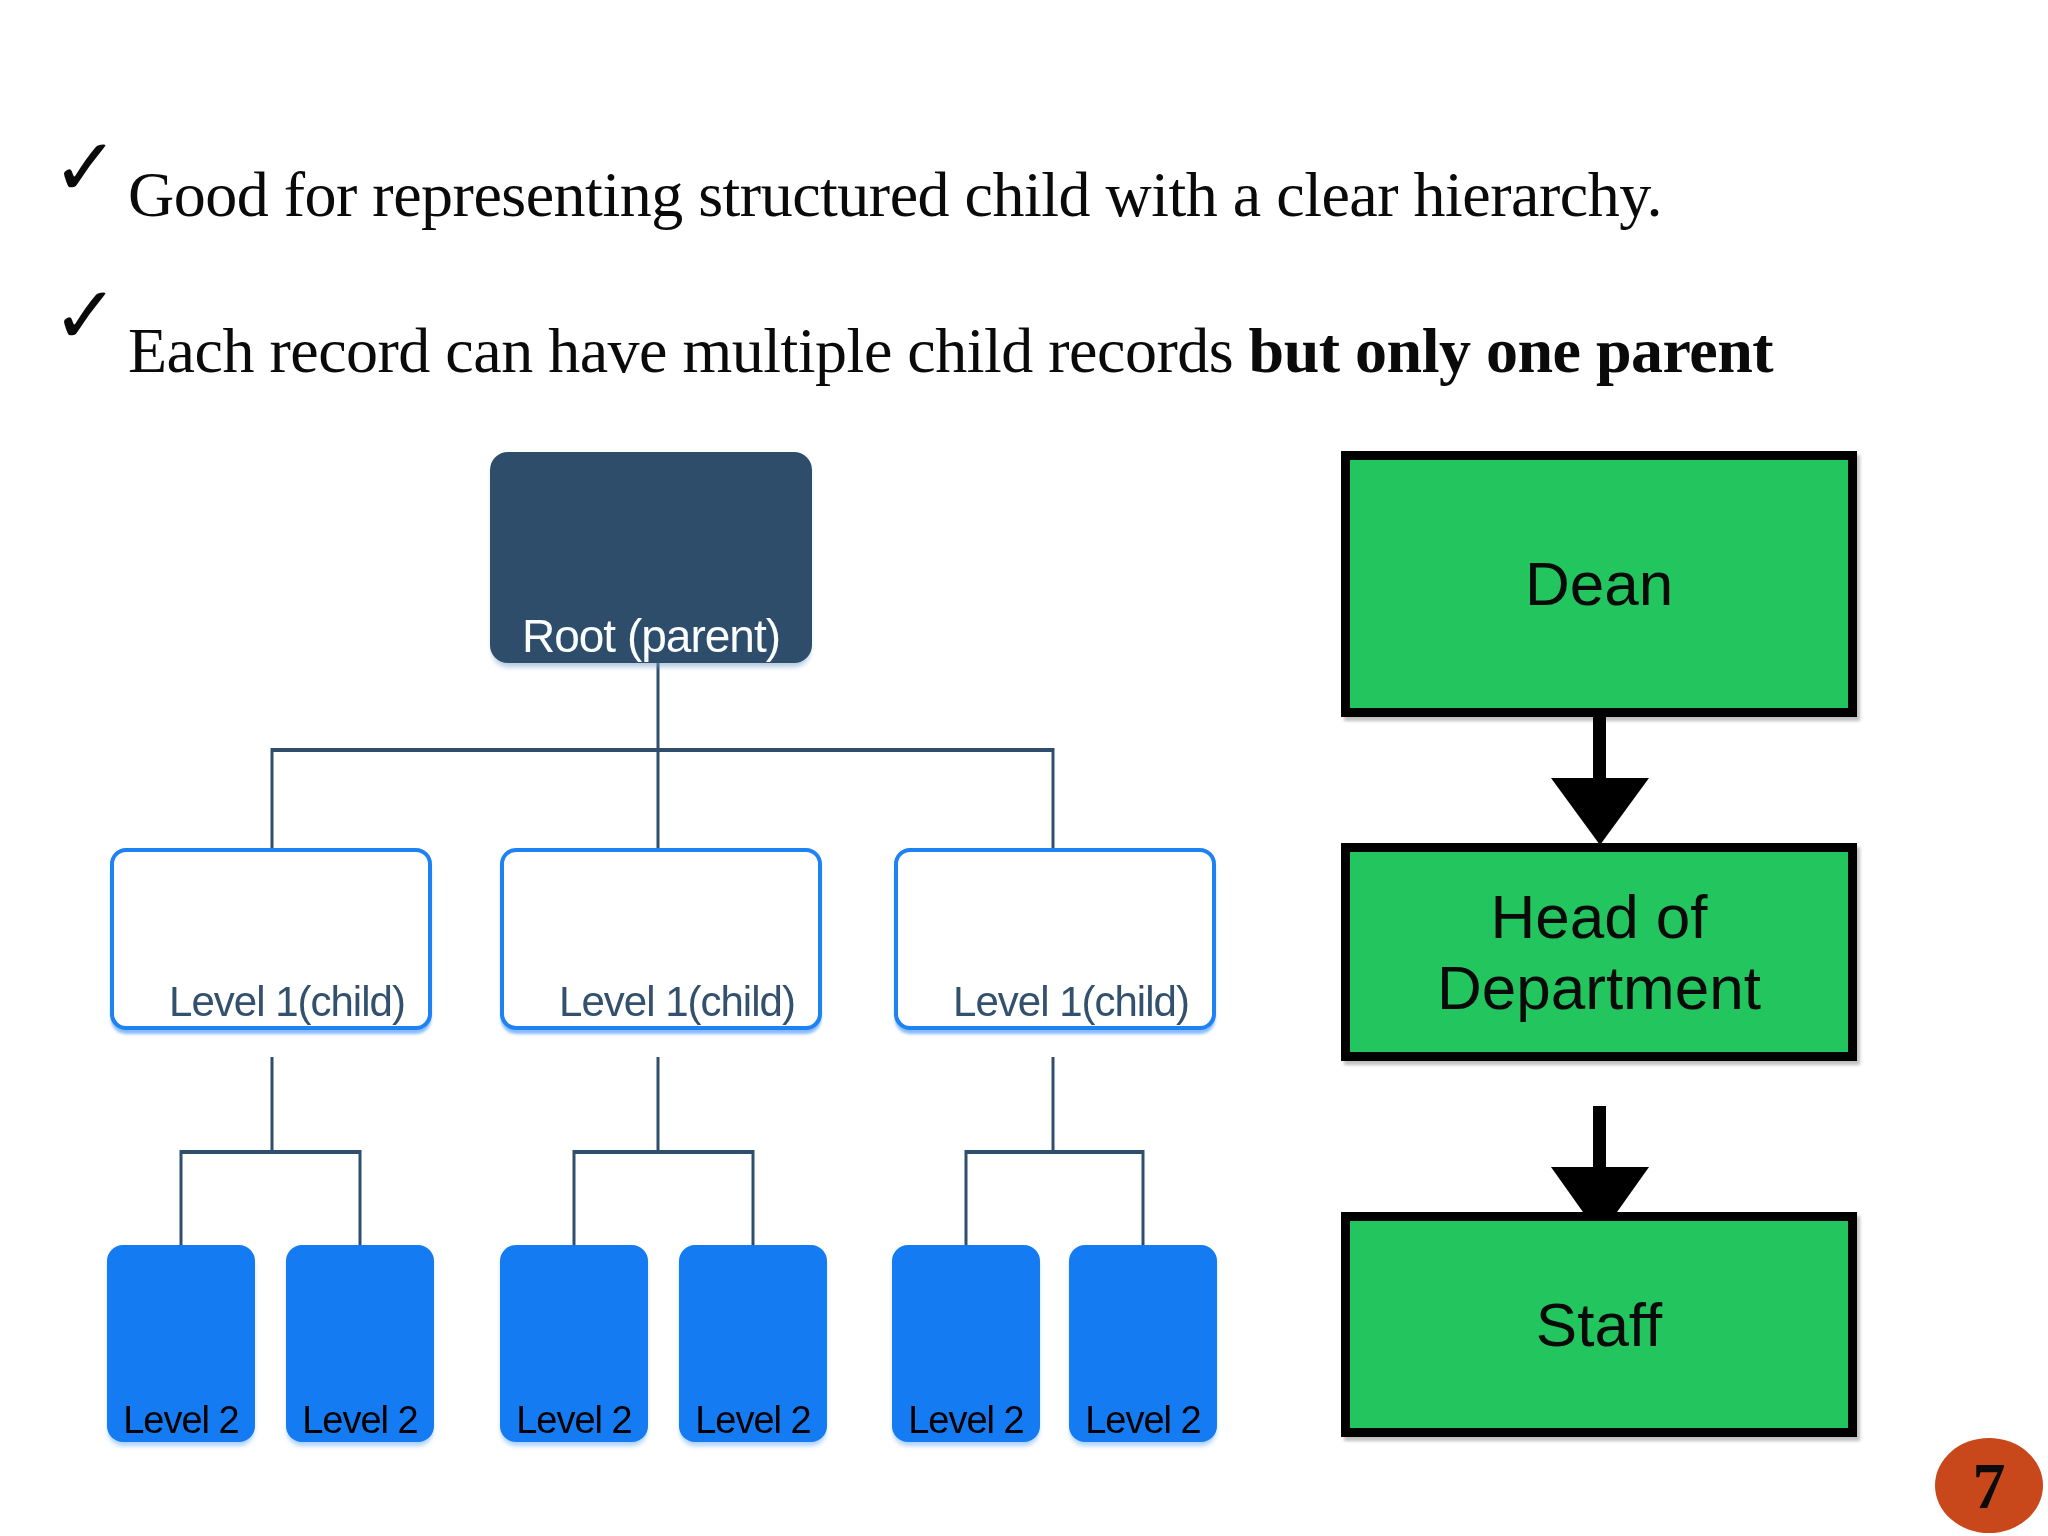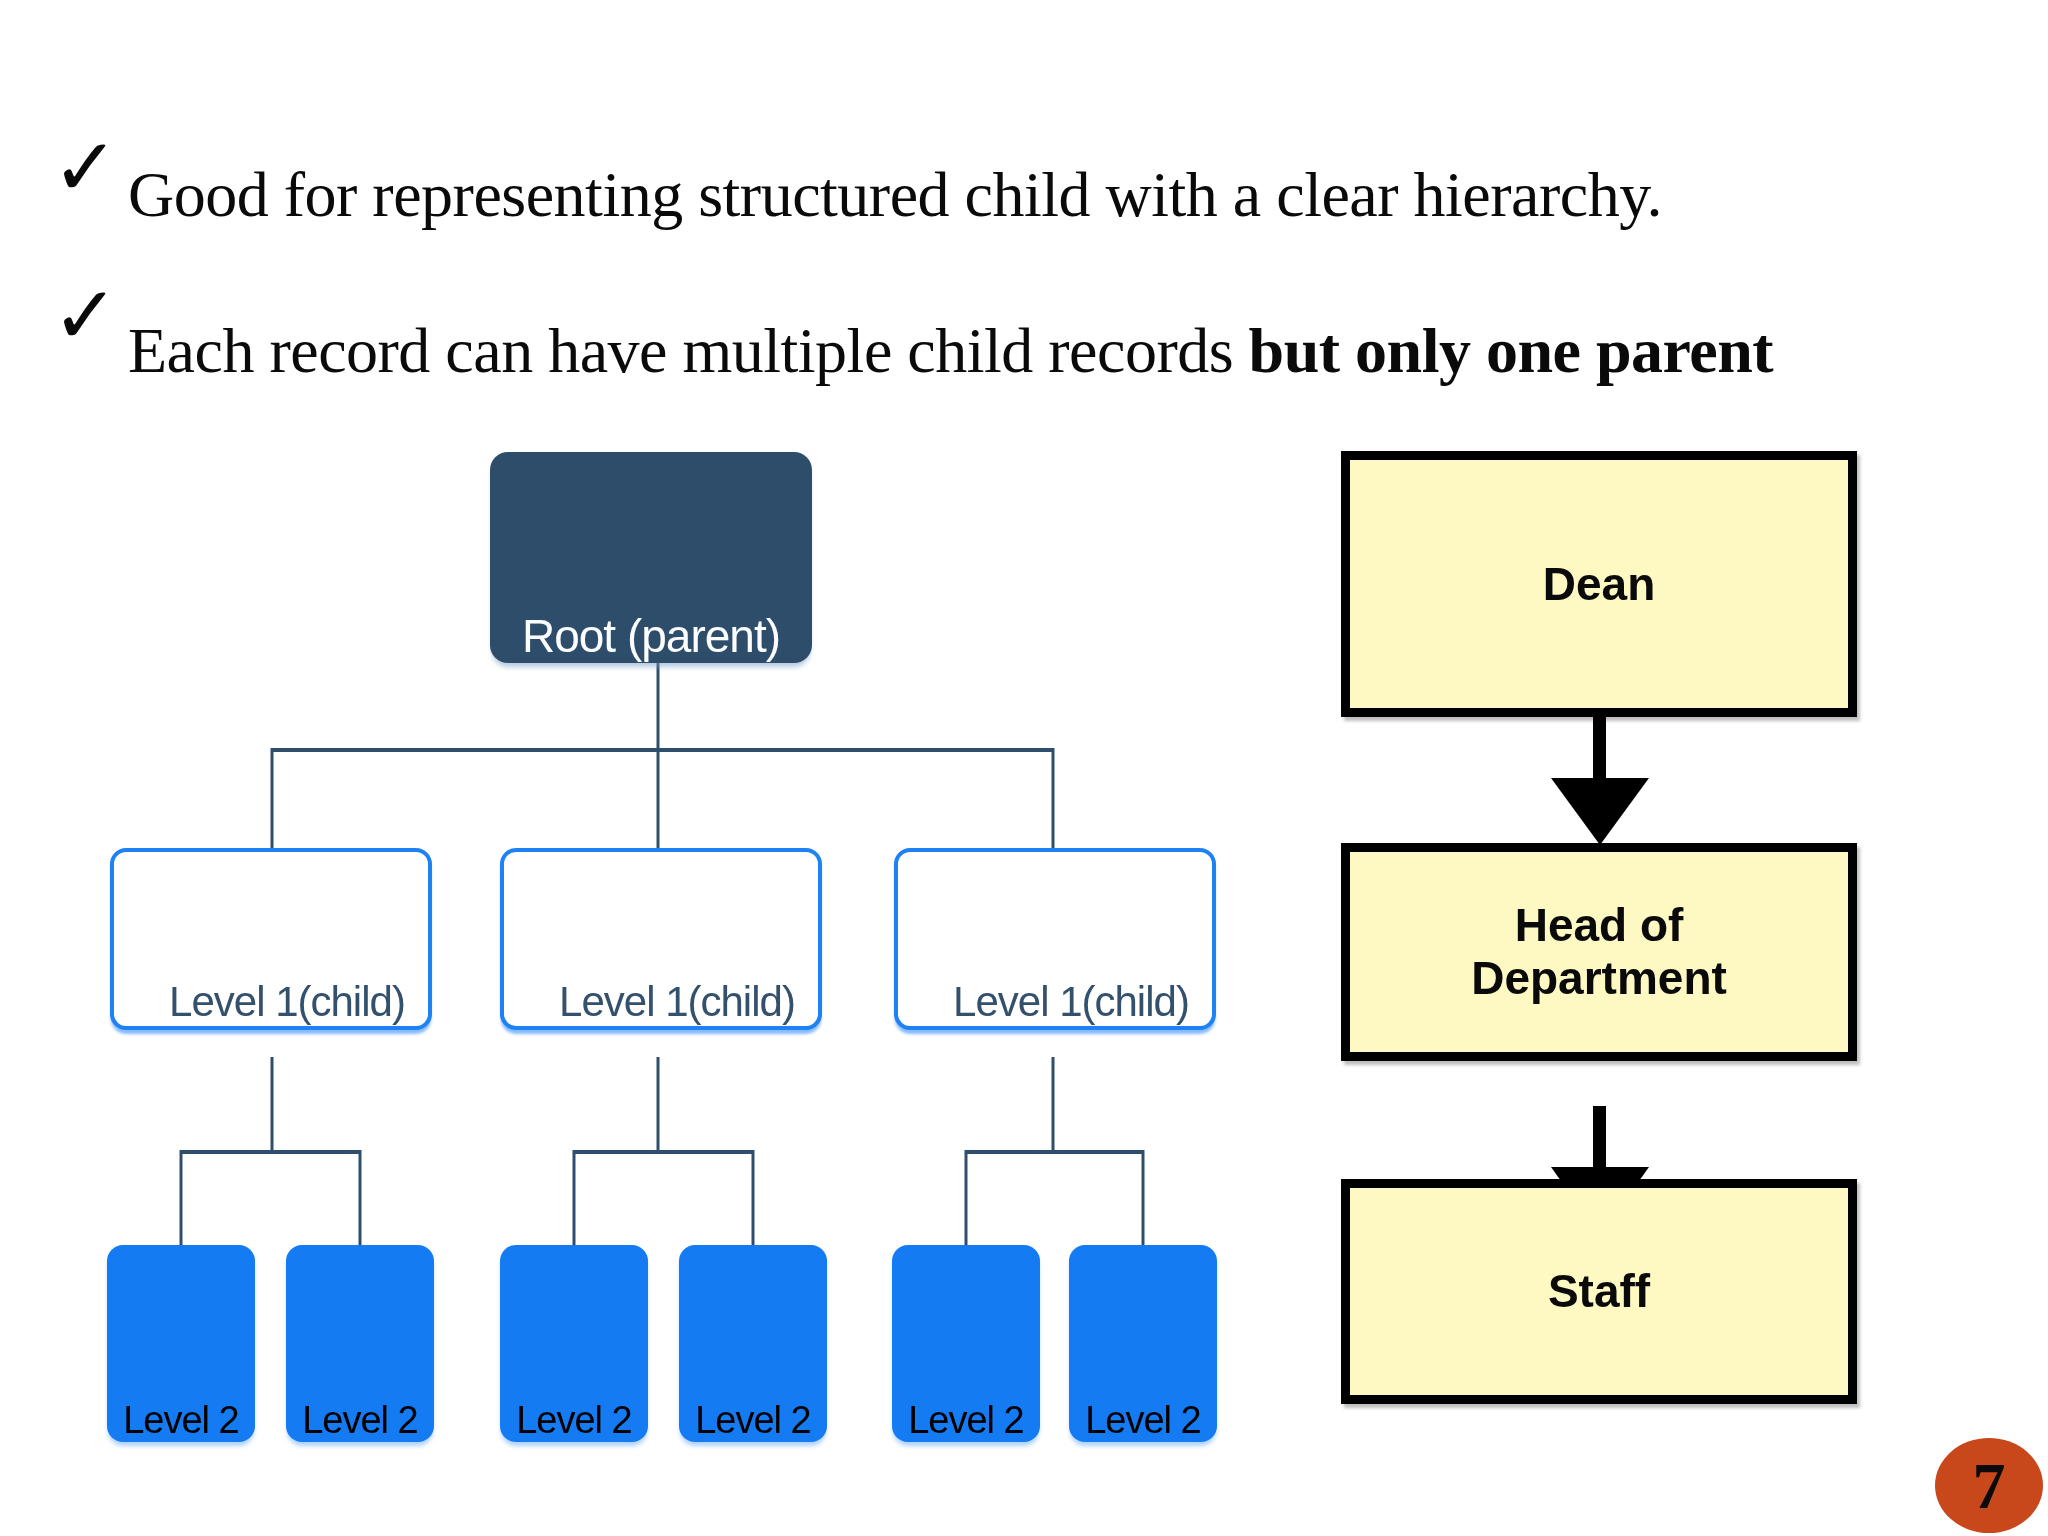--- a/index.html
+++ b/index.html
@@ -32,23 +32,23 @@
     border:4px solid var(--level1-border,#1e82f5);color:var(--level1-text,#33506d);
     font-size:42px;box-shadow:0 5px 3px -1px rgba(70,150,255,.65);padding-left:32px;
   }
   .l2-node{
     width:148px;height:197px;border-radius:16px;background:var(--level2-fill,#157bf2);
     color:#000000;font-size:38px;box-shadow:0 5px 4px -1px rgba(120,180,255,.6);
   }
   
   .org-node{
     position:absolute;display:flex;align-items:center;justify-content:center;
-    text-align:center;box-sizing:border-box;background:#fef9c3;
+    text-align:center;box-sizing:border-box;background:#22c55e;
     border:9px solid #000000;color:#0a0a0a;
-    font-family:"Liberation Sans",sans-serif;font-weight:bold;font-size:46px;
+    font-family:"Liberation Sans",sans-serif;font-weight:normal;font-size:62px;
     line-height:1.15;box-shadow:3px 4px 3px rgba(0,0,0,.25);
   }
   .org-node .wrap{max-width:330px;}
   
   .connectors{position:absolute;left:0;top:0;pointer-events:none;}
   .connectors line{stroke:var(--connector,#2f4e6d);}
   .connectors .arrow{fill:var(--arrow,#000000);}
   
   .badge{
     position:absolute;left:1935px;top:1438px;width:108px;height:95px;
@@ -134,21 +134,21 @@
   <div class="node l2-node" style="left:1069px;top:1245px;">
     <span>Level 2</span>
   </div>
 
   <div class="org-node" style="left:1341px;top:451px;width:516px;height:266px;">
     <span class="wrap">Dean</span>
   </div>
   <div class="org-node" style="left:1341px;top:843px;width:516px;height:218px;">
     <span class="wrap">Head of Department</span>
   </div>
-  <div class="org-node" style="left:1341px;top:1179px;width:516px;height:225px;">
+  <div class="org-node" style="left:1341px;top:1212px;width:516px;height:225px;">
     <span class="wrap">Staff</span>
   </div>
 
   <div class="badge">
     <span>7</span>
   </div>
 
 </div>
 
 </body></html>

